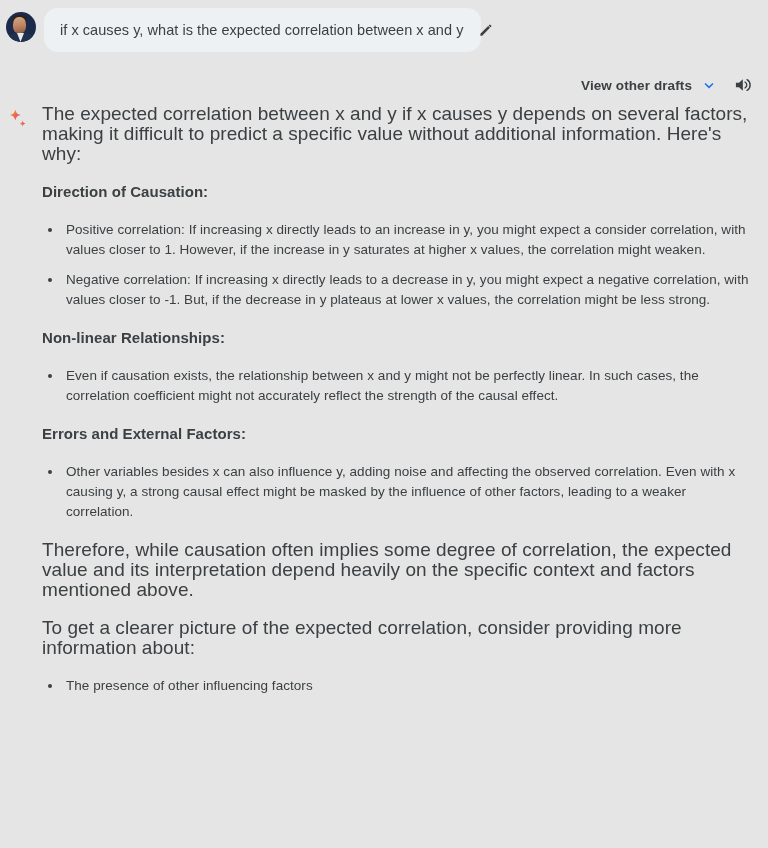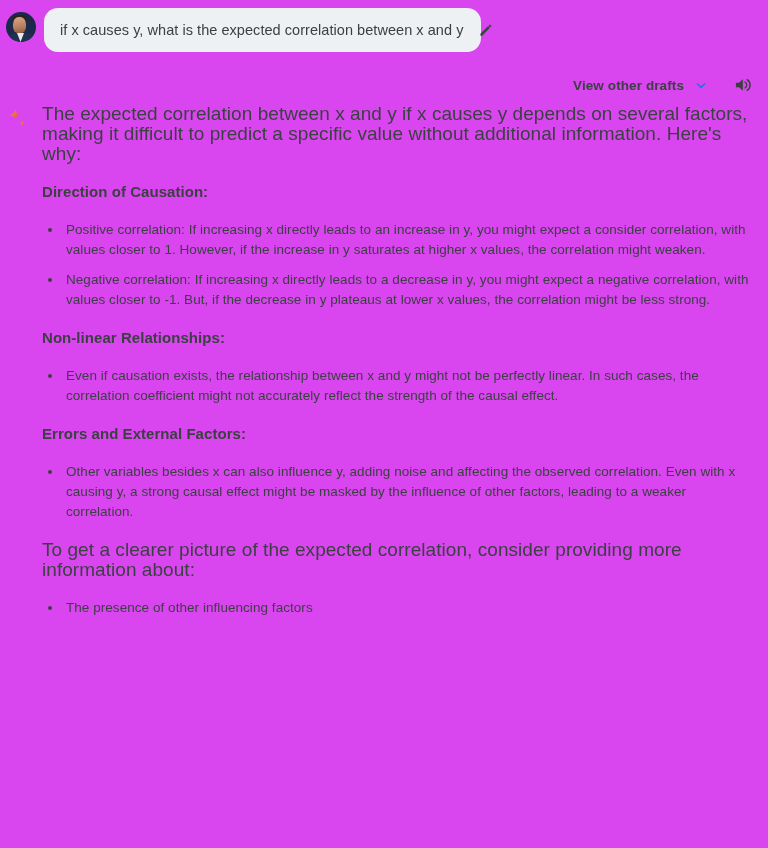--- a/index.html
+++ b/index.html
@@ -8,21 +8,21 @@
     width: 768px; height: 848px;
     background: #ffffff;
     font-family: "Liberation Sans", sans-serif;
     -webkit-font-smoothing: antialiased;
   }
   .page {
     position: relative;
     width: 768px;
     height: 848px;
     overflow: hidden;
-    background: #d946ef;
+    background: #e5e5e5;
   }
 
   
   .prompt-row {
     display: flex;
     align-items: flex-start;
     padding: 8px 0 0 6px;
   }
   .avatar {
     width: 30px; height: 30px;
@@ -79,21 +79,21 @@
     letter-spacing: 0.05px;
     white-space: nowrap;
   }
   .edit-icon { flex: 0 0 18px; width: 18px; height: 18px; cursor: pointer; }
 
   
   .drafts-bar {
     display: flex;
     align-items: center;
     justify-content: flex-end;
-    gap: 8px;
+    gap: 0;
     padding-right: 14px;
     margin-top: 20px;
     height: 26px;
     padding-left: 44px;
   }
   .drafts-btn {
     display: flex;
     align-items: center;
     gap: 8px;
     background: transparent;
@@ -245,20 +245,21 @@
       </div>
 
       <div class="block">
         <div class="heading">Errors and External Factors:</div>
         <ul class="blist">
           <li><span>Other variables besides x can also influence y, adding noise and affecting the observed correlation. Even with x causing y, a strong causal effect might be masked by the influence of other factors, leading to a weaker correlation.</span></li>
         </ul>
       </div>
 
 
+      <p class="para block">Therefore, while causation often implies some degree of correlation, the expected value and its interpretation depend heavily on the specific context and factors mentioned above.</p>
 
       <p class="para block">To get a clearer picture of the expected correlation, consider providing more information about:</p>
 
       <ul class="blist spaced-list">
         <li><span>The presence of other influencing factors</span></li>
       </ul>
 
     </div>
   </div>
 

